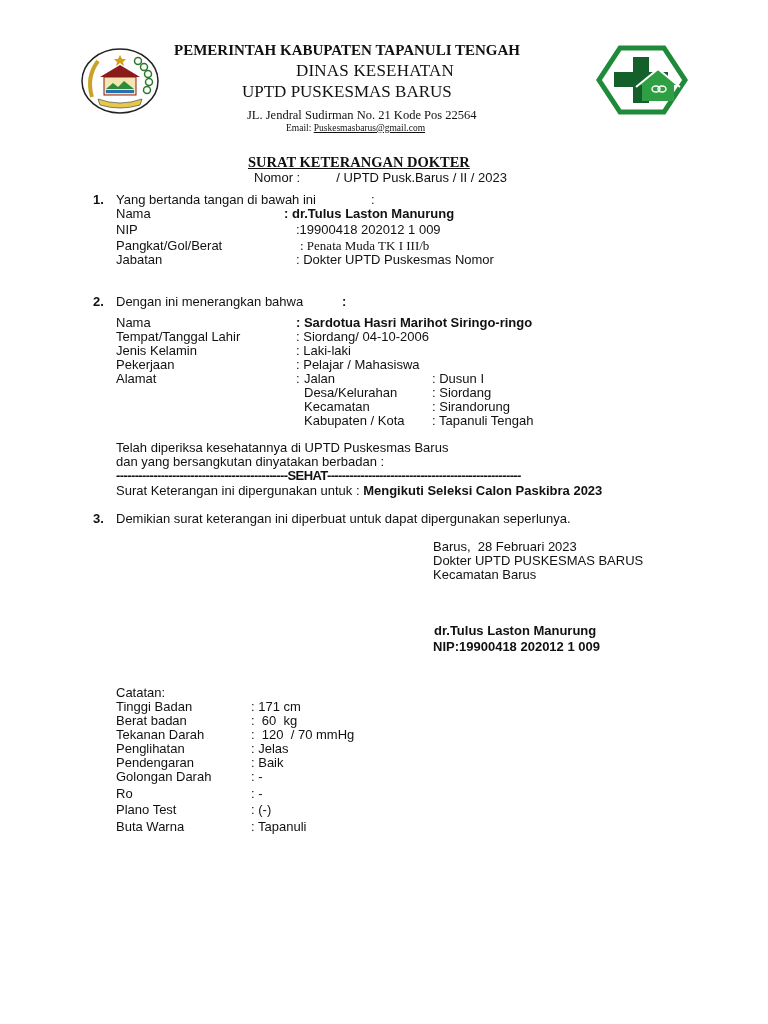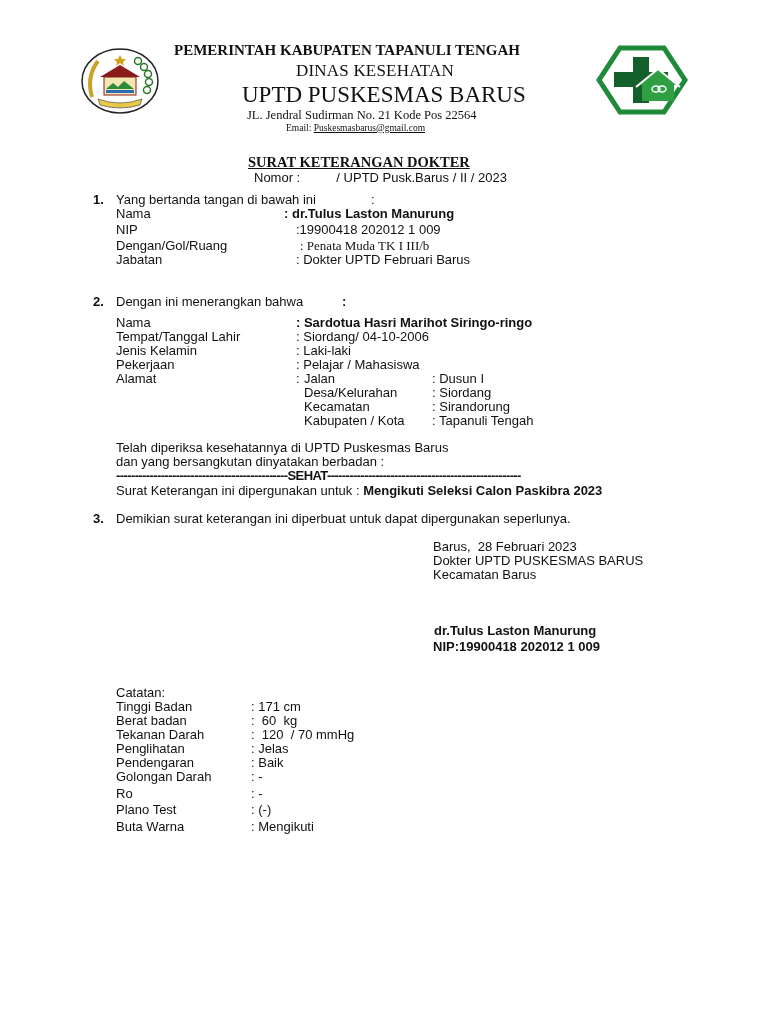--- a/index.html
+++ b/index.html
@@ -1,21 +1,21 @@
 <!DOCTYPE html>
 <html><head>
 <meta charset="utf-8">
 <style>
   html, body { margin:0; padding:0; background:#ffffff; }
   body { width:768px; height:1024px; position:relative; overflow:hidden; font-family:"Liberation Sans", sans-serif; color:#111; }
   .abs { position:absolute; white-space:nowrap; }
   .serif { font-family:"Liberation Serif", serif; }
   .hdr1 { left:174px; top:42px; font-size:15px; font-weight:bold; }
   .hdr2 { left:296px; top:61px; font-size:17px; font-weight:normal; letter-spacing:0.2px; }
-  .hdr3 { left:242px; top:82px; font-size:23px; }
+  .hdr3 { left:242px; top:82px; font-size:17px; }
   .hdr4 { left:247px; top:108px; font-size:12.5px; }
   .hdr5 { left:286px; top:123px; font-size:9.5px; }
   .hdr5 .mail { text-decoration:underline; }
   .logo-left { left:80px; top:47px; width:80px; height:68px; }
   .logo-right { left:596px; top:45px; width:92px; height:70px; }
   .title { left:248px; top:154px; font-size:14.5px; font-weight:bold; text-decoration:underline; }
   .nomor { left:254px; top:170px; font-size:13px; }
   .t { font-size:13px; line-height:13px; }
   .b { font-weight:bold; }
   .num { font-weight:bold; }
@@ -67,25 +67,25 @@
   <div class="abs t num" style="left:93px; top:193px;">1.</div>
   <div class="abs t" style="left:116px; top:193px;">Yang bertanda tangan di bawah ini</div>
   <div class="abs t" style="left:371px; top:193px;">:</div>
 
   <div class="abs t" style="left:116px; top:207px;">Nama</div>
   <div class="abs t b" style="left:284px; top:207px;">: dr.Tulus Laston Manurung</div>
 
   <div class="abs t" style="left:116px; top:223px;">NIP</div>
   <div class="abs t" style="left:296px; top:223px;">:19900418 202012 1 009</div>
 
-  <div class="abs t" style="left:116px; top:239px;">Dengan/Gol/Ruang</div>
+  <div class="abs t" style="left:116px; top:239px;">Pangkat/Gol/Berat</div>
   <div class="abs t" style="left:300px; top:239px;font-family:Liberation Serif, serif;">: Penata Muda TK I III/b</div>
 
   <div class="abs t" style="left:116px; top:253px;">Jabatan</div>
-  <div class="abs t" style="left:296px; top:253px;">: Dokter UPTD Februari Barus</div>
+  <div class="abs t" style="left:296px; top:253px;">: Dokter UPTD Puskesmas Nomor</div>
 </div>
 
 <div>
   <div class="abs t num" style="left:93px; top:295px;">2.</div>
   <div class="abs t" style="left:116px; top:295px;">Dengan ini menerangkan bahwa</div>
   <div class="abs t b" style="left:342px; top:295px;">:</div>
 
   <div class="abs t" style="left:116px; top:316px;">Nama</div>
   <div class="abs t b" style="left:296px; top:316px;">: Sardotua Hasri Marihot Siringo-ringo</div>
 
@@ -152,14 +152,14 @@
   <div class="abs t" style="left:116px; top:770px;">Golongan Darah</div>
   <div class="abs t" style="left:251px; top:770px;">: -</div>
 
   <div class="abs t" style="left:116px; top:787px;">Ro</div>
   <div class="abs t" style="left:251px; top:787px;">: -</div>
 
   <div class="abs t" style="left:116px; top:803px;">Plano Test</div>
   <div class="abs t" style="left:251px; top:803px;">: (-)</div>
 
   <div class="abs t" style="left:116px; top:820px;">Buta Warna</div>
-  <div class="abs t" style="left:251px; top:820px;">: Mengikuti</div>
+  <div class="abs t" style="left:251px; top:820px;">: Tapanuli</div>
 </div>
 
 </body></html>

